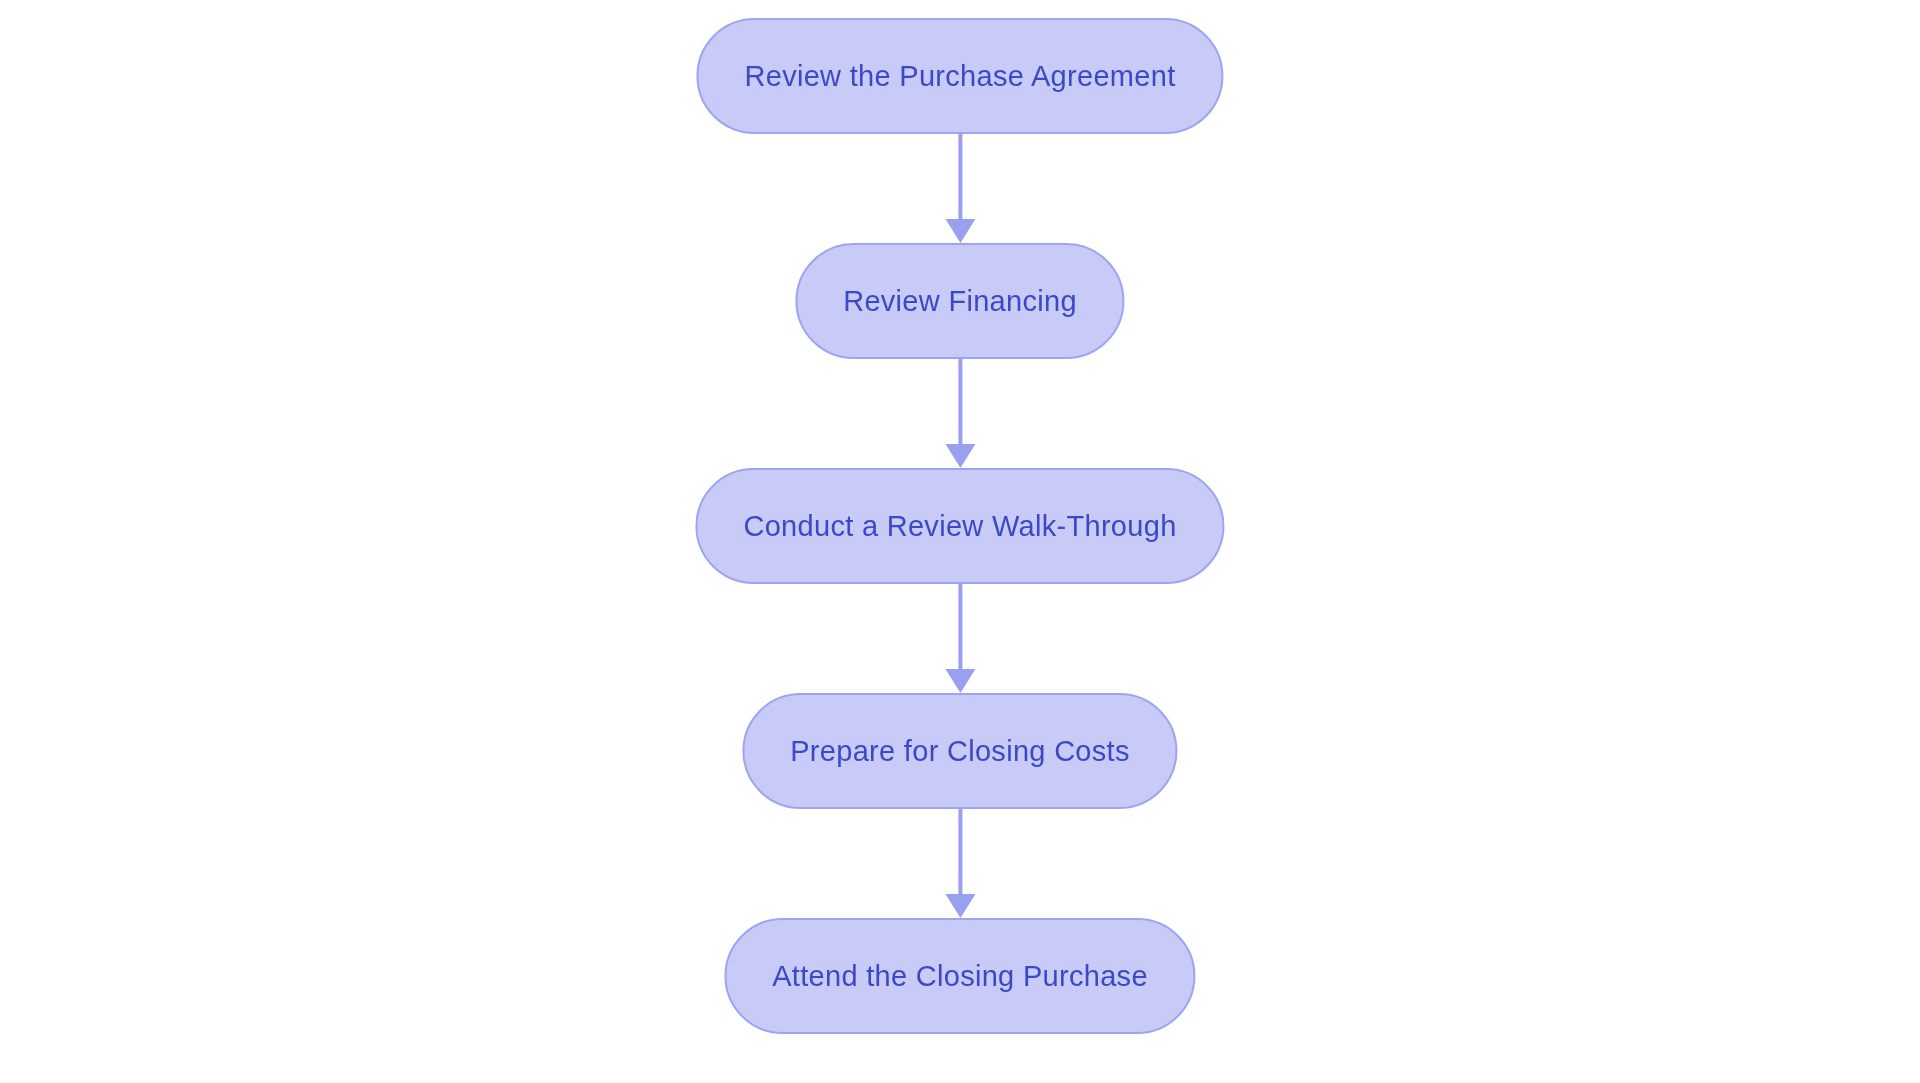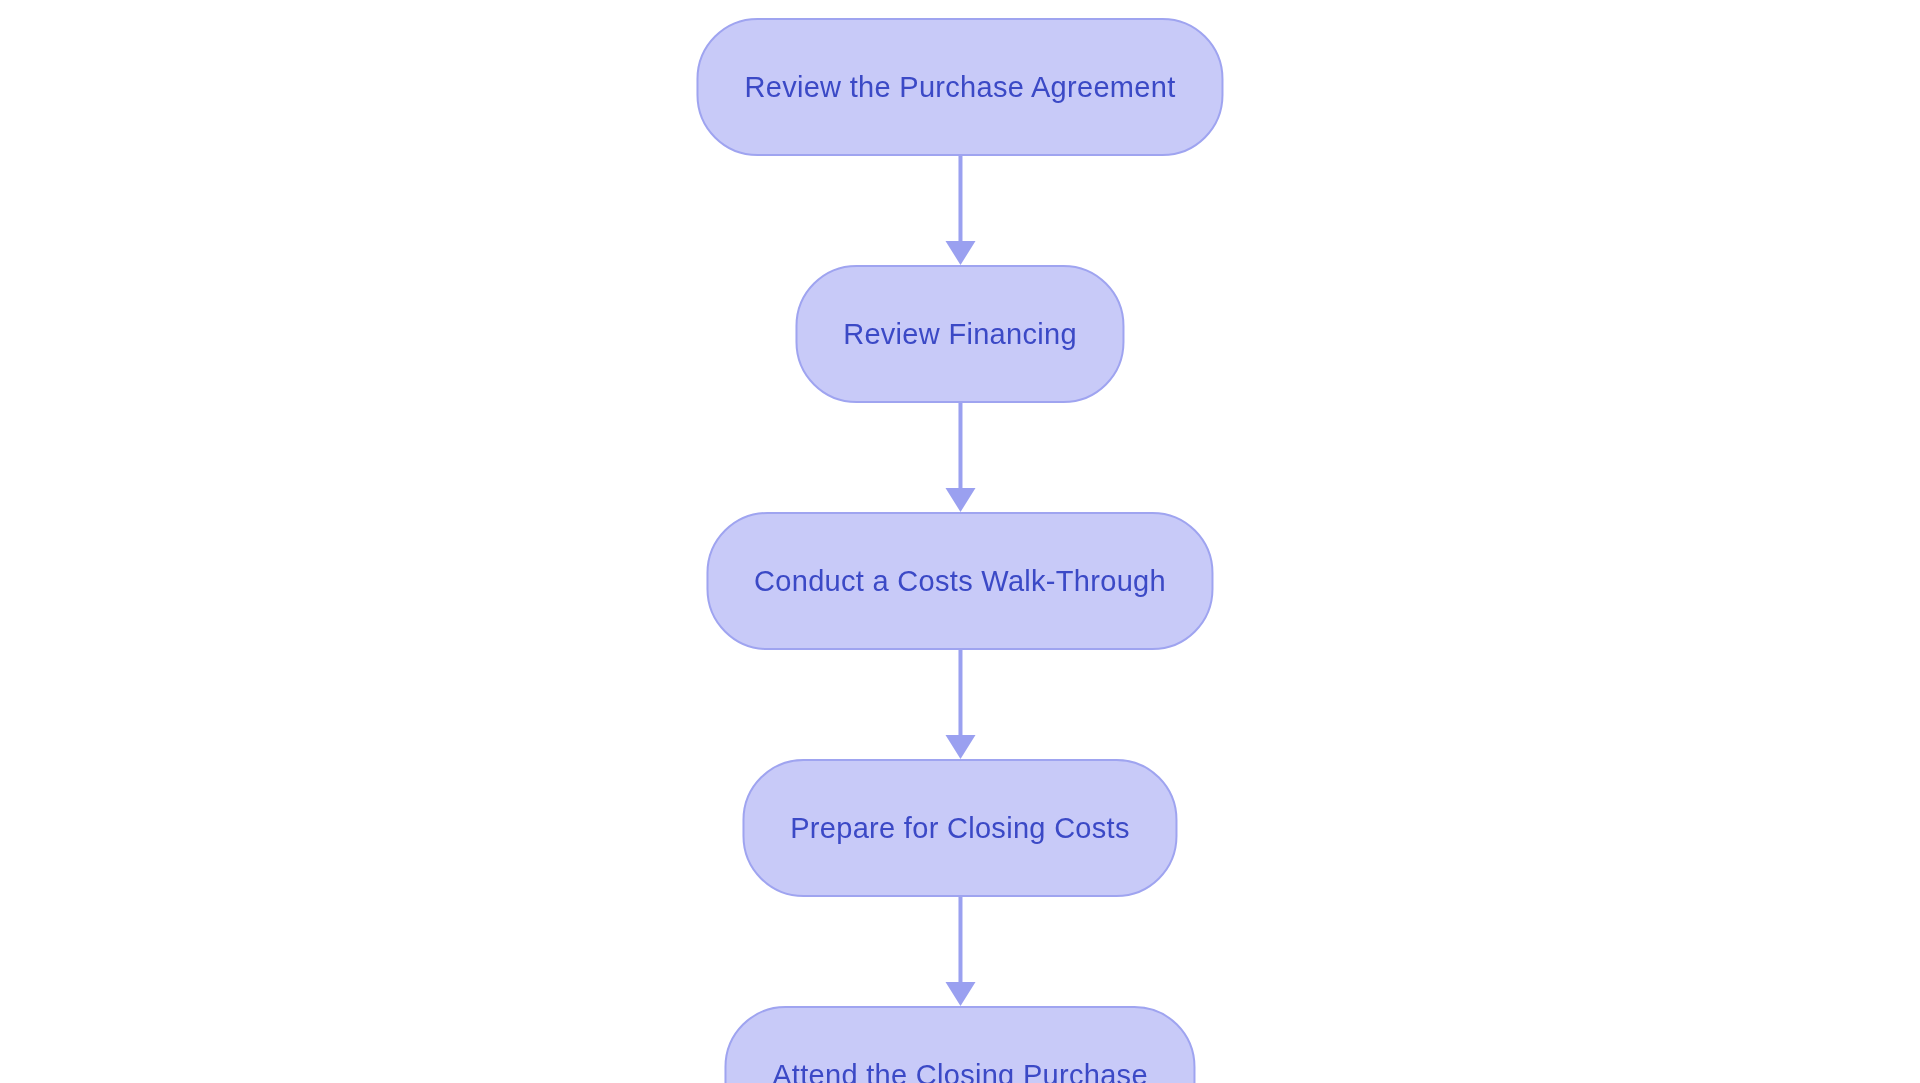--- a/index.html
+++ b/index.html
@@ -24,21 +24,21 @@
   .flow {
     position: absolute;
     top: 18px;
     left: 50%;
     transform: translateX(-50%);
     display: flex;
     flex-direction: column;
     align-items: center;
   }
   .node {
-    height: 138px;
+    height: 116px;
     display: flex;
     align-items: center;
     justify-content: center;
     padding: 0 46px;
     background: var(--node-fill);
     border: 2px solid var(--node-border);
     border-radius: 61px;
     white-space: nowrap;
   }
   .node-label {
@@ -83,21 +83,21 @@
     <div class="node">
       <span class="node-label">Review Financing</span>
     </div>
 
     <div class="connector">
       <div class="line"></div>
       <div class="head"></div>
     </div>
 
     <div class="node">
-      <span class="node-label">Conduct a Costs Walk-Through</span>
+      <span class="node-label">Conduct a Review Walk-Through</span>
     </div>
 
     <div class="connector">
       <div class="line"></div>
       <div class="head"></div>
     </div>
 
     <div class="node">
       <span class="node-label">Prepare for Closing Costs</span>
     </div>

